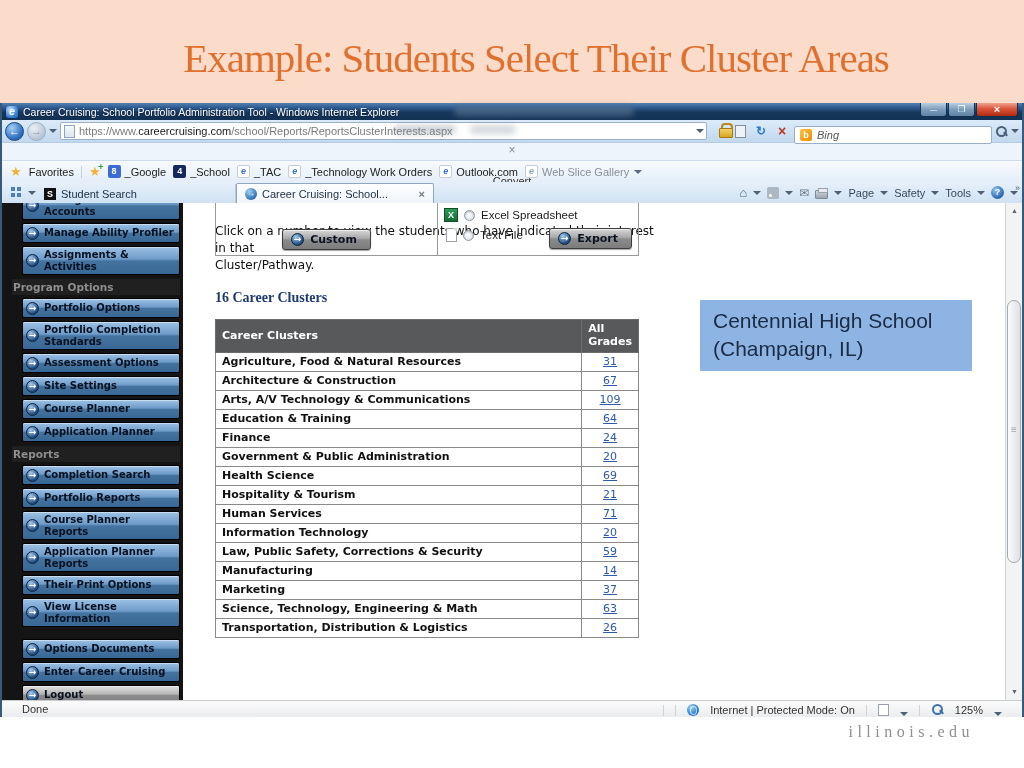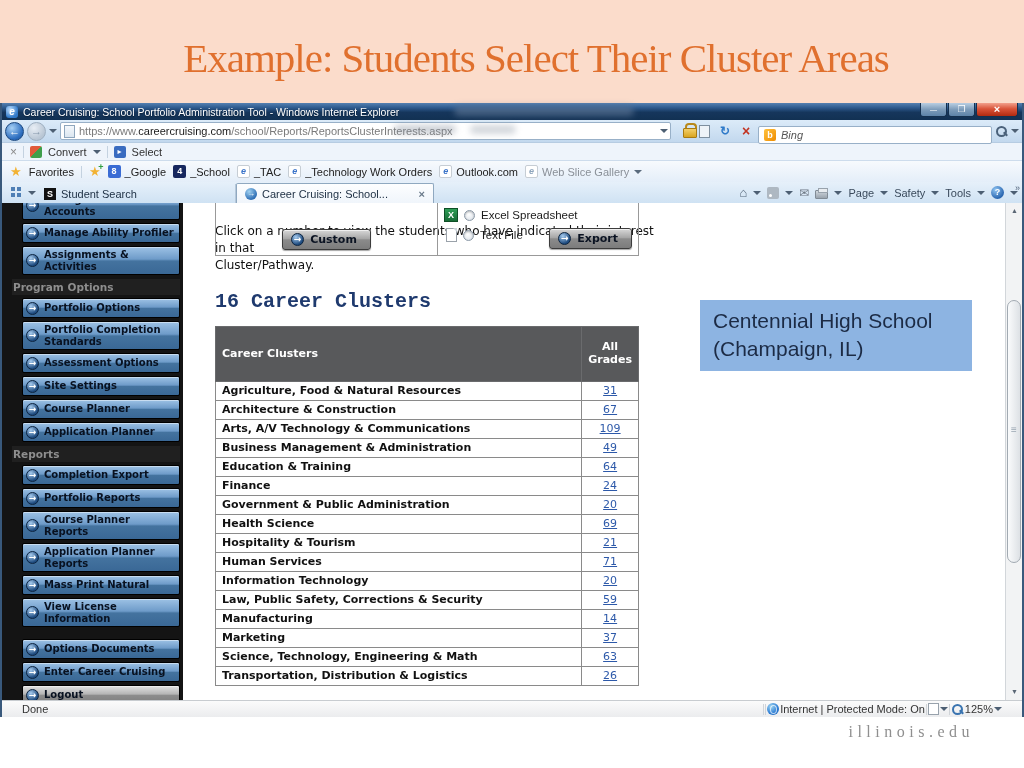--- a/index.html
+++ b/index.html
@@ -54,31 +54,31 @@
     border-top:4px solid #4d5f73; display:inline-block; flex:0 0 auto; }
   .lock-ico { width:12px; height:13px; position:relative; flex:0 0 auto; }
   .lock-ico::before { content:""; position:absolute; left:2px; top:0; width:8px; height:7px; border:2px solid #b8891c; border-bottom:none; border-radius:4px 4px 0 0; }
   .lock-ico::after { content:""; position:absolute; left:0; top:5px; width:12px; height:8px; background:linear-gradient(180deg,#f3cf6a,#d9a520); border:1px solid #a87a12; border-radius:1px; }
   .chrome-sq { width:18px; height:18px; border:1px solid transparent; border-radius:2px; text-align:center; line-height:16px; font-size:12px; flex:0 0 auto; }
   .compat-ico { width:11px; height:13px; border:1px solid #7e8f9f; background:#eef3f8; display:inline-block; margin-top:2px; }
   .refresh-glyph { color:#2f7ac9; font-weight:bold; }
   .refresh-glyph::before { content:"↻"; }
   .stop-glyph { color:#c23321; font-weight:bold; font-size:14px; }
   .stop-glyph::before { content:"×"; }
-  .bing-box { width:234px; height:18px; background:#fff; border:1px solid #98b0c8; border-radius:2px;
+  .bing-box { width:198px; height:18px; background:#fff; border:1px solid #98b0c8; border-radius:2px;
     display:flex; align-items:center; gap:5px; padding:0 5px; flex:0 0 auto;margin-top:8px; }
   .bing-ico { width:12px; height:12px; border-radius:2px; background:linear-gradient(135deg,#ffc23e,#ef8c00); color:#fff; font-size:9px; font-weight:bold; text-align:center; line-height:12px; }
   .bing-ico::before { content:"b"; }
   .bing-text { font-size:11px; font-style:italic; color:#555; }
   .mag-ico { position:relative; width:13px; height:13px; display:inline-block; flex:0 0 auto; }
   .mag-ico::before { content:""; position:absolute; left:1px; top:1px; width:7px; height:7px; border:2px solid #4a617a; border-radius:50%; }
   .mag-ico::after { content:""; position:absolute; left:8px; top:8px; width:5px; height:2px; background:#4a617a; transform:rotate(45deg); }
 
   
-  .convrow { height:18px; background:#eef4fb; border-top:1px solid #b6cce2; display:flex; align-items:center; gap:6px; padding:0 8px; font-size:11px; color:#333; }
+  .convrow { height:18px; background:#eef4fb; border-top:1px solid #b6cce2; display:flex; align-items:center; gap:6px; padding:0 8px; font-size:11px; color:#333;flex-direction:column; }
   .conv-x { color:#8a8a8a; font-size:12px; }
   .conv-x::before { content:"×"; }
   .vsep { width:1px; height:12px; background:#c4d2e0; }
   .convert-ico { width:12px; height:12px; border-radius:2px; background:linear-gradient(135deg,#e05a3a 50%,#3f9e4a 50%); }
   .select-ico { width:12px; height:12px; border-radius:2px; background:#3a6cc0; color:#fff; font-size:8px; line-height:12px; text-align:center; }
   .select-ico::before { content:"▸"; }
 
   
   .favrow { height:22px; background:linear-gradient(180deg,#f7fafd,#e4eef9); border-top:1px solid #cddcec;
     display:flex; align-items:center; gap:7px; padding:0 8px; font-size:11px; color:#222; }
@@ -160,45 +160,45 @@
   .file-ico { width:11px; height:14px; background:#fff; border:1px solid #9aa2aa; position:relative; margin-left:2px; }
   .file-ico::after { content:""; position:absolute; right:-1px; top:-1px; border-left:4px solid transparent; border-top:4px solid #cfd6dd; }
   .radio { width:11px; height:11px; border-radius:50%; border:1px solid #8a98a6; background:radial-gradient(circle at 40% 35%,#ffffff,#d9e0e8); box-shadow:inset 0 1px 2px rgba(0,0,0,.25); }
   .opt-label { font-size:11.5px; color:#1a1a1a; }
   .export-btn { position:absolute; right:6px; bottom:6px; }
   .btn-arrow { width:13px; height:13px; border-radius:50%; border:1px solid #0c2440;
     background:radial-gradient(circle at 35% 30%,#a8cdf0,#1d4a7e 70%); color:#fff; font-size:9px; line-height:11px; text-align:center; }
   .btn-arrow::before { content:"→"; }
 
   .instruction { margin:20px 0 0 32px; width:440px; font-family:"DejaVu Sans", sans-serif; font-size:12px; color:#111; line-height:1.4; }
-  .cc-heading { margin:17px 0 1px 32px; font-family:Liberation Mono, monospace; font-size:20px; font-weight:bold; color:#1f3a6e; }
+  .cc-heading { margin:17px 0 1px 32px; font-family:Liberation Serif, serif; font-size:14px; font-weight:bold; color:#1f3a6e; }
 
   table.clusters { margin:13px 0 0 32px; width:424px; border-collapse:collapse; font-family:"DejaVu Sans", sans-serif; }
-  table.clusters th { background:#58595b; color:#fff; font-size:11px; text-align:left; padding:14px 6px; border:1px solid #6a6b6d; line-height:1.15; }
-  table.clusters th.col-count { width:52px; text-align:center; }
+  table.clusters th { background:#58595b; color:#fff; font-size:11px; text-align:left; padding:3px 6px; border:1px solid #6a6b6d; line-height:1.15; }
+  table.clusters th.col-count { width:52px; }
   table.clusters td { border:1px solid #8a8a8a; padding:2.5px 6px; font-size:11px; }
   td.c-name { font-weight:bold; color:#111; }
   td.c-count { text-align:center; }
   .count-link { color:#2d59a9; text-decoration:underline; cursor:pointer; }
 
   .callout { position:absolute; left:517px; top:97px; width:272px; height:71px; background:#8db4e2;
     padding:7px 13px; font-size:21px; color:#1c2b45; line-height:1.33; }
 
   .scrollbar { width:17px; background:#f2f3f4; border-left:1px solid #d2d6da; position:relative; }
   .sb-arrow { position:absolute; left:0; width:17px; height:16px; text-align:center; font-size:7px; color:#5a6674; line-height:16px; }
   .sb-up { top:0; }
   .sb-down { bottom:0; }
   .sb-thumb { position:absolute; left:1px; top:97px; width:14px; height:263px; border:1px solid #a2aab2;
     border-radius:7px; background:linear-gradient(90deg,#fafbfc,#dde1e5); }
   .sb-thumb::after { content:"≡"; position:absolute; left:0; right:0; top:50%; margin-top:-8px; text-align:center; color:#9aa6b2; font-size:10px; }
 
   
   .statusbar { height:17px; background:linear-gradient(180deg,#fbfbfb,#ebecee); border-top:1px solid #c8ccd0;
     display:flex; align-items:center; font-size:11px; color:#333; padding:0 20px; }
-  .status-right { margin-left:auto; display:flex; align-items:center; gap:1px; }
+  .status-right { margin-left:auto; display:flex; align-items:flex-end; gap:11px; }
   .ssep { width:1px; height:11px; background:#d0d4d8; }
   .globe-ico { width:12px; height:12px; border-radius:50%; background:radial-gradient(circle at 35% 30%,#9fd6f2,#2b7bd4 60%,#1a5ca8); position:relative; }
   .globe-ico::after { content:""; position:absolute; left:3px; top:2px; width:5px; height:7px; border-radius:50%; border:1px solid rgba(255,255,255,.7); }
   .zoompage-ico { width:11px; height:12px; background:#fff; border:1px solid #98a2ac; }
   .zoom-mag { position:relative; width:13px; height:13px; }
   .zoom-mag::before { content:""; position:absolute; left:1px; top:1px; width:7px; height:7px; border:2px solid #3a74b0; border-radius:50%; }
   .zoom-mag::after { content:""; position:absolute; left:8px; top:8px; width:5px; height:2px; background:#3a74b0; transform:rotate(45deg); }
 
   .brand { position:absolute; top:723px; right:50px; font-family:"Liberation Serif", serif;
     font-size:16px; letter-spacing:4.5px; color:#8f8f8f; }
@@ -388,41 +388,41 @@
     <span class="nav-label">Application Planner</span>
   </div>
 
   <div class="nav-item header">
 
     <span class="nav-label">Reports</span>
   </div>
 
   <div class="nav-item button">
     <span class="nav-arrow"></span>
-    <span class="nav-label">Completion Export</span>
+    <span class="nav-label">Completion Search</span>
   </div>
 
   <div class="nav-item button">
     <span class="nav-arrow"></span>
     <span class="nav-label">Portfolio Reports</span>
   </div>
 
   <div class="nav-item button">
     <span class="nav-arrow"></span>
     <span class="nav-label">Course Planner Reports</span>
   </div>
 
   <div class="nav-item button">
     <span class="nav-arrow"></span>
     <span class="nav-label">Application Planner Reports</span>
   </div>
 
   <div class="nav-item button">
     <span class="nav-arrow"></span>
-    <span class="nav-label">Mass Print Natural</span>
+    <span class="nav-label">Their Print Options</span>
   </div>
 
   <div class="nav-item button">
     <span class="nav-arrow"></span>
     <span class="nav-label">View License Information</span>
   </div>
 
   <div class="nav-item spacer">
     
     
@@ -495,24 +495,20 @@
   <tr>
     <td class="c-name">Architecture &amp; Construction</td>
     <td class="c-count"><a class="count-link">67</a></td>
   </tr>
 
   <tr>
     <td class="c-name">Arts, A/V Technology &amp; Communications</td>
     <td class="c-count"><a class="count-link">109</a></td>
   </tr>
 
-  <tr>
-    <td class="c-name">Business Management &amp; Administration</td>
-    <td class="c-count"><a class="count-link">49</a></td>
-  </tr>
 
   <tr>
     <td class="c-name">Education &amp; Training</td>
     <td class="c-count"><a class="count-link">64</a></td>
   </tr>
 
   <tr>
     <td class="c-name">Finance</td>
     <td class="c-count"><a class="count-link">24</a></td>
   </tr>

